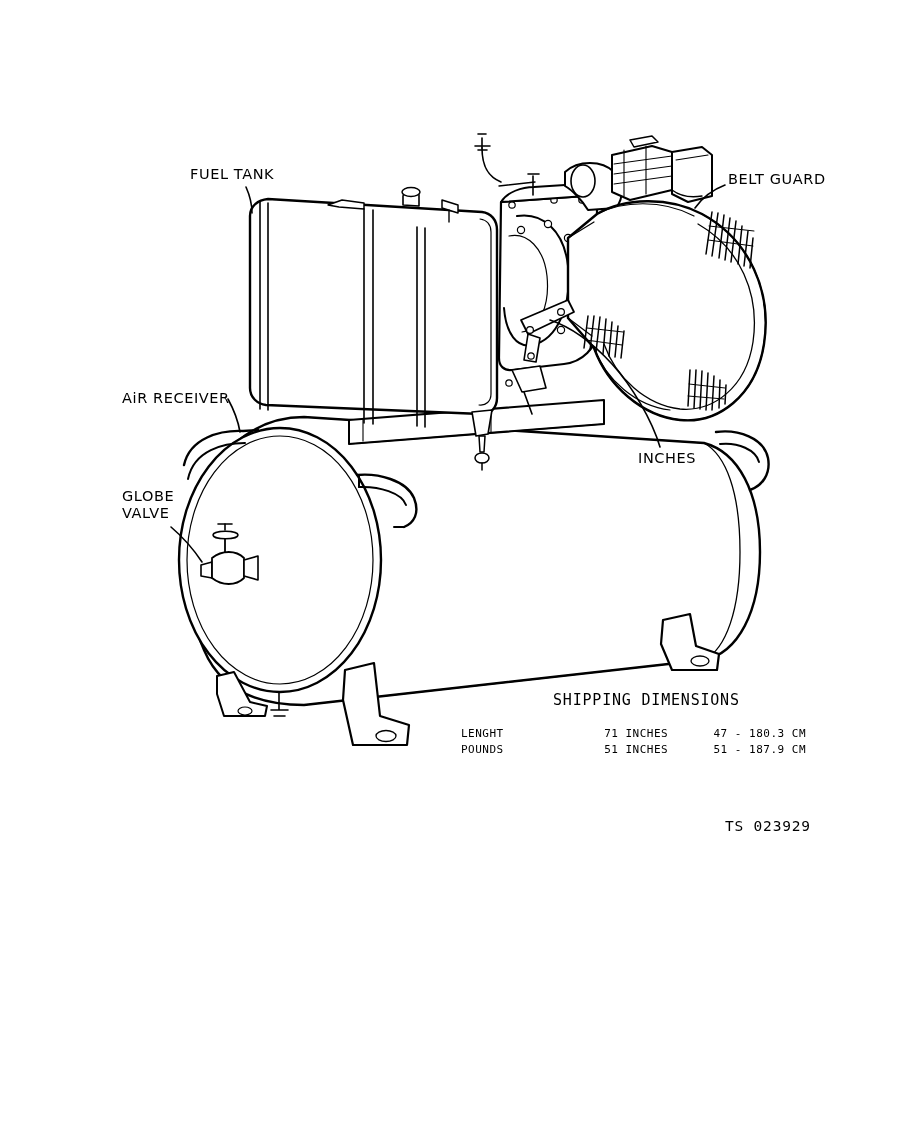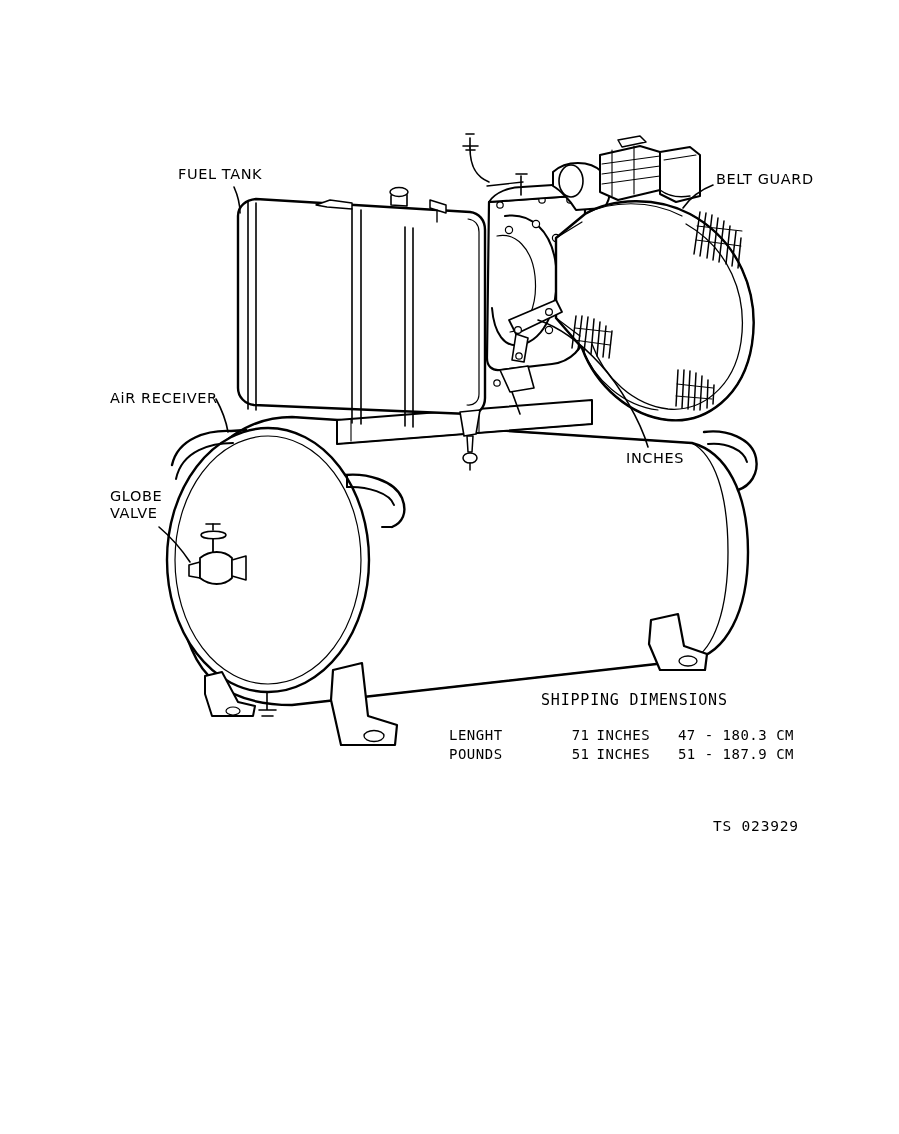--- a/index.html
+++ b/index.html
@@ -10,21 +10,21 @@
   body {
     width: 899px;
     height: 1134px;
     position: relative;
     font-family: "DejaVu Sans Mono", monospace;
     color: #000000;
     overflow: hidden;
   }
   #page {
     position: absolute;
-    left: 0;
+    left: 12px;
     top: 0;
     width: 794px;
     height: 1134px;
   }
   .callout {
     position: absolute;
     font-family: "DejaVu Sans", sans-serif;
     font-size: 14.5px;
     letter-spacing: 0.6px;
     line-height: 17px;
@@ -44,21 +44,21 @@
     font-family: "DejaVu Sans Mono", monospace;
     font-size: 15px;
     letter-spacing: 0.8px;
     white-space: pre;
   }
   #spec-table {
     position: absolute;
     left: 449px;
     top: 727px;
     font-family: "DejaVu Sans Mono", monospace;
-    font-size: 14px;
+    font-size: 11px;
     letter-spacing: 0.5px;
     border-collapse: collapse;
   }
   #spec-table td {
     padding: 0 0 3px 0;
     white-space: pre;
     vertical-align: top;
   }
   #spec-table td.c-name   { width: 96px; }
   #spec-table td.c-value  { width: 66px; text-align: right; padding-right: 7px; margin-top: 26px; }

